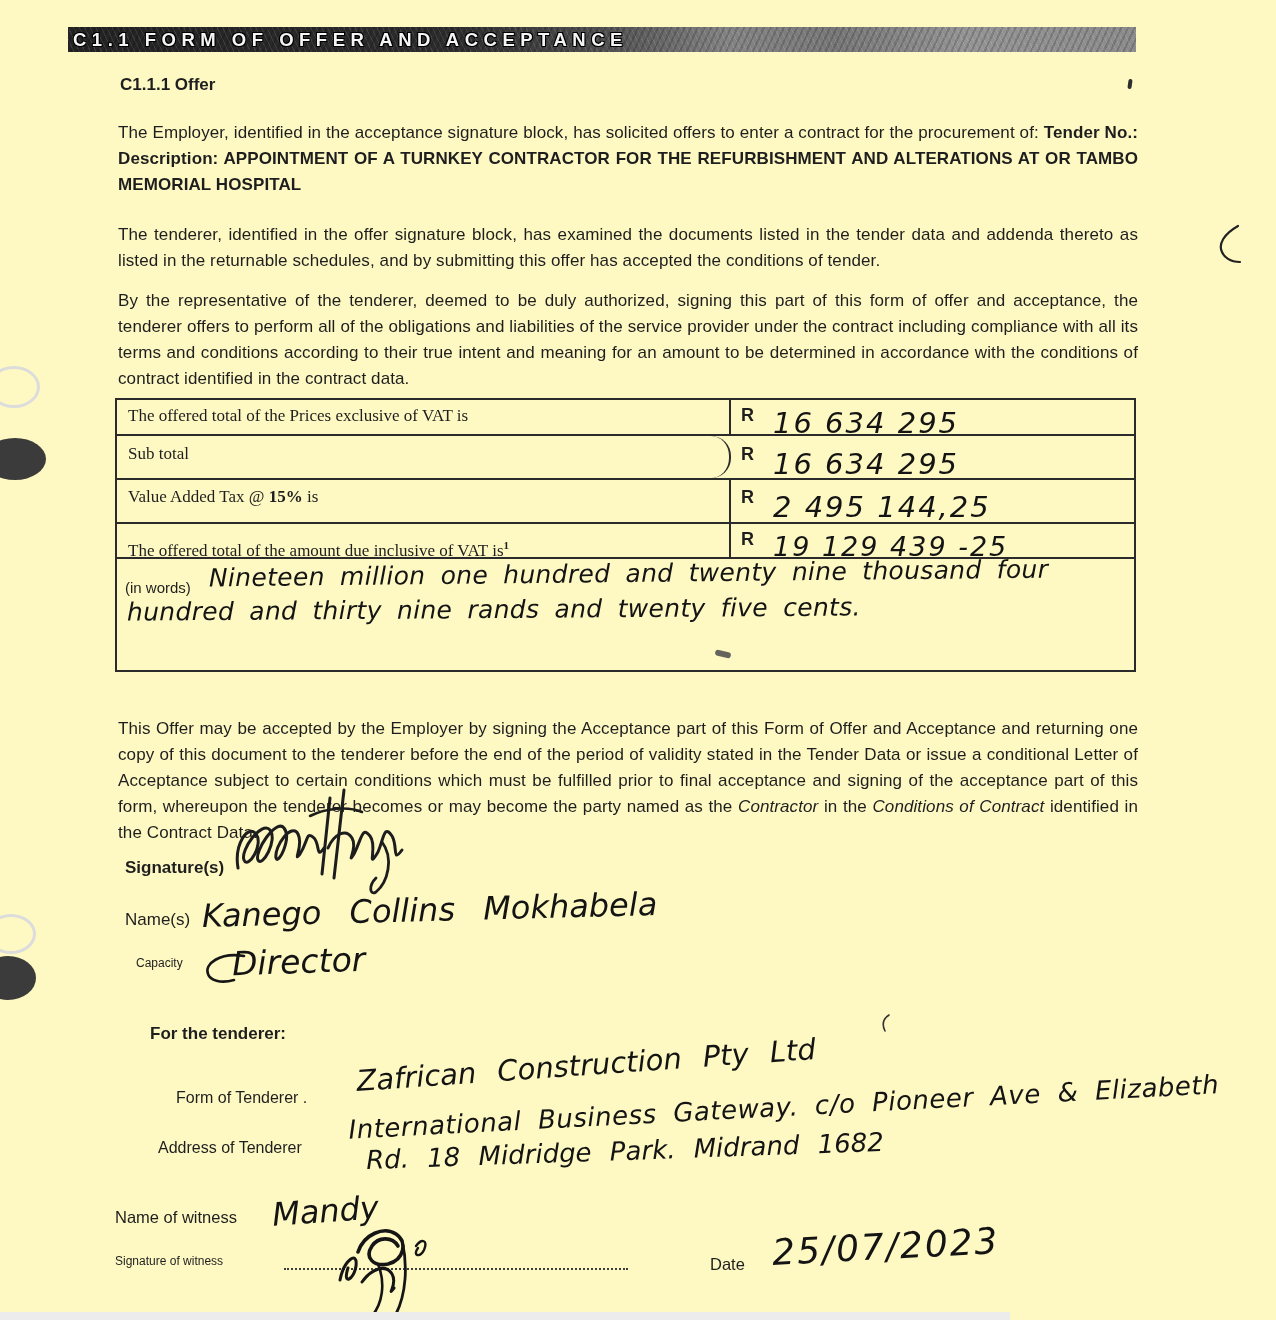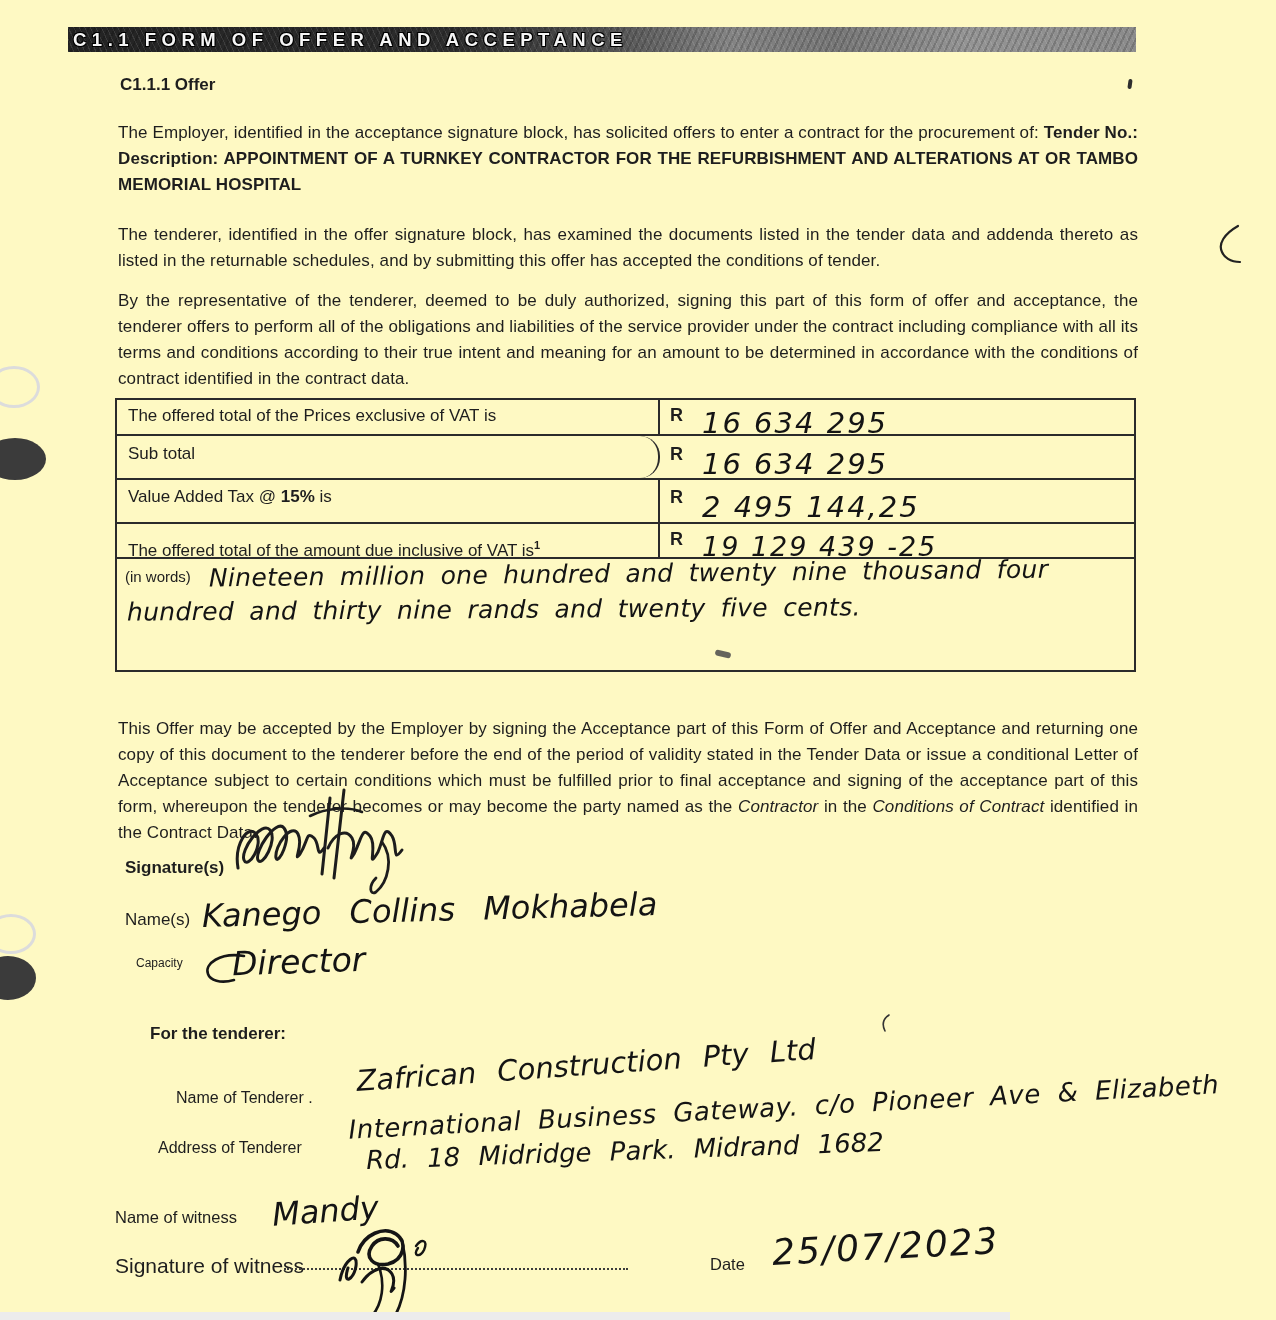--- a/index.html
+++ b/index.html
@@ -16,26 +16,26 @@
     background:
       repeating-linear-gradient(115deg, rgba(0,0,0,0.16) 0 2px, rgba(0,0,0,0) 2px 6px),
       repeating-linear-gradient(65deg, rgba(255,255,255,0.10) 0 1px, rgba(255,255,255,0) 1px 5px),
       linear-gradient(90deg,#232323 0%,#2d2d2d 36%,#4f4f4f 50%,#848484 62%,#777 72%,#949494 84%,#8b8b8b 100%);}
   .banner-title{padding-left:5px;font-size:18.5px;font-weight:bold;letter-spacing:5.5px;color:#f5f5f5;
     text-shadow:1px 1px 0 #000,-1px -1px 0 #000,1px -1px 0 #000,-1px 1px 0 #000;white-space:nowrap;}
   
   .ptable{left:115px;top:398px;width:1021px;height:274px;border:2px solid #2b2b2b;box-sizing:border-box;background:transparent;}
   .prow{display:flex;box-sizing:border-box;border-bottom:2px solid #2b2b2b;position:relative;}
   .prow:last-child{border-bottom:none;}
-  .pcell-l{width:543px;box-sizing:border-box;padding:6px 8px 0 11px;font-size:17px;border-right:2px solid #2b2b2b;}
+  .pcell-l{width:614px;box-sizing:border-box;padding:6px 8px 0 11px;font-size:17px;border-right:2px solid #2b2b2b;font-family:Liberation Serif, serif;}
   .pcell-r{flex:1;box-sizing:border-box;padding:5px 0 0 10px;position:relative;}
   .rsym{font-size:18px;font-weight:bold;}
   .amount{position:absolute;left:42px;top:6px;font-size:29px;letter-spacing:2px;z-index:3;}
   .sup{vertical-align:super;font-size:11px;line-height:0;}
-  .wordsrow{position:relative;box-sizing:border-box;padding:9px 8px;height:113px;}
+  .wordsrow{position:relative;box-sizing:border-box;padding:20px 8px;height:113px;}
   .words-label{font-size:15px;}
   .hw-words{position:absolute;font-size:25px;letter-spacing:0.3px;word-spacing:7px;}
   
   .punch{background:#3b3b3b;border-radius:50%;}
   .punch-ring{border:3px solid #dcdcdc;border-radius:50%;background:transparent;}
   .dotline{border-bottom:2.5px dotted #3c3c3c;height:18px;}
   .smudge{background:#4a4a4a;border-radius:3px;opacity:.85;}
   svg.sig{overflow:visible;}
   .graybar{background:#ececec;}
 </style>
@@ -136,31 +136,31 @@
   <div class="abs hw" style="left:232px;top:942px;font-size:33px;transform:rotate(-2deg);">Director</div>
   <svg class="abs sig" style="left:200px;top:950px;" width="46" height="40" viewBox="0 0 46 40">
     <path d="M44,6 C20,2 4,14 8,24 C10,30 20,34 34,30" fill="none" stroke="#161616" stroke-width="2.6" stroke-linecap="round"></path>
   </svg>
 
   <div class="abs printed b" style="left:115px;top:1024px;font-size:17px;margin-left:35px;">For the tenderer:</div>
   <svg class="abs sig" style="left:880px;top:1014px;" width="12" height="18" viewBox="0 0 12 18">
     <path d="M9,1 C3,5 2,11 5,17" fill="none" stroke="#333" stroke-width="1.6" stroke-linecap="round"></path>
   </svg>
 
-  <div class="abs printed" style="left:176px;top:1089px;font-size:16px;">Name of Tenderer .</div>
+  <div class="abs printed" style="left:176px;top:1089px;font-size:16px;">Form of Tenderer .</div>
   <div class="abs hw" style="left:356px;top:1048px;font-size:29px;word-spacing:12px;transform:rotate(-4deg);">Zafrican Construction Pty Ltd</div>
 
   <div class="abs printed" style="left:158px;top:1139px;font-size:16px;">Address of Tenderer</div>
   <div class="abs hw" style="left:348px;top:1092px;font-size:26px;word-spacing:8px;letter-spacing:0.5px;transform:rotate(-3deg);">International Business Gateway. c/o Pioneer Ave &amp; Elizabeth</div>
   <div class="abs hw" style="left:366px;top:1136px;font-size:26px;word-spacing:10px;transform:rotate(-2deg);">Rd. 18 Midridge Park. Midrand 1682</div>
 
   <div class="abs printed" style="left:115px;top:1208px;font-size:16.5px;">Name of witness</div>
   <div class="abs hw" style="left:272px;top:1192px;font-size:32px;transform:rotate(-4deg);">Mandy</div>
 
-  <div class="abs printed" style="left:115px;top:1254px;font-size:21px;">Signature of witness</div>
+  <div class="abs printed" style="left:115px;top:1254px;font-size:12px;">Signature of witness</div>
   <div class="abs dotline" style="left:284px;top:1250px;width:344px;"></div>
 
   <svg class="abs sig" style="left:332px;top:1218px;" width="150" height="100" viewBox="0 0 150 100">
     <path d="M8,62 C12,42 26,32 24,48 C22,62 10,68 16,50" fill="none" stroke="#151515" stroke-width="3" stroke-linecap="round"></path>
     <path d="M26,34 C32,16 52,8 64,16 C76,24 72,42 56,46 C42,49 32,40 40,28 C46,19 60,18 66,28" fill="none" stroke="#151515" stroke-width="3.6" stroke-linecap="round"></path>
     <path d="M30,64 C40,50 54,46 60,56 C66,66 54,80 62,70" fill="none" stroke="#151515" stroke-width="3" stroke-linecap="round"></path>
     <path d="M70,22 C76,48 74,76 64,96" fill="none" stroke="#151515" stroke-width="2.8" stroke-linecap="round"></path>
     <path d="M46,46 C54,66 50,86 40,98" fill="none" stroke="#151515" stroke-width="2.6" stroke-linecap="round"></path>
     <path d="M84,28 C90,20 96,22 92,32 C88,40 80,38 86,30" fill="none" stroke="#151515" stroke-width="2.4" stroke-linecap="round"></path>
   </svg>

